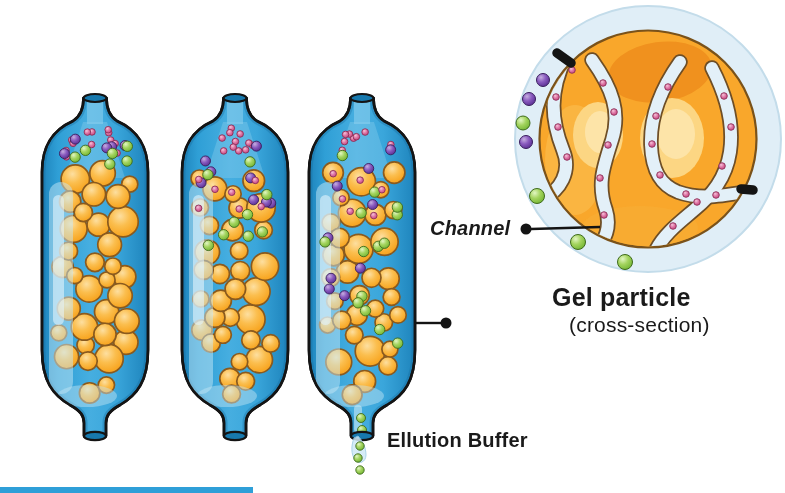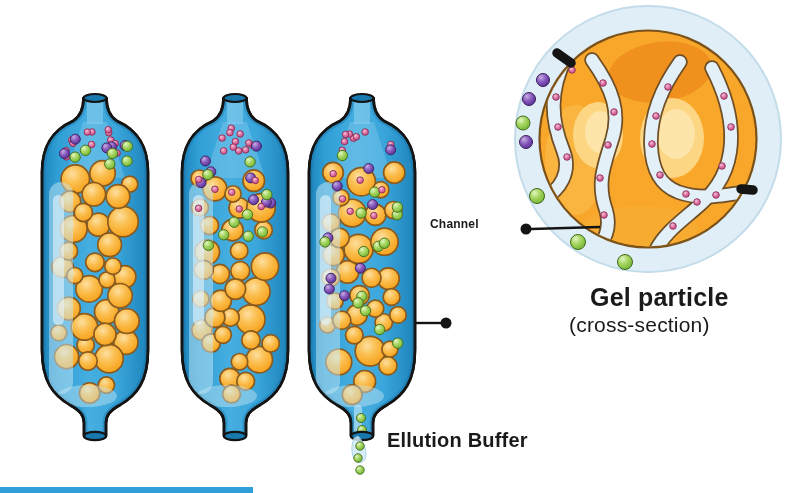--- a/index.html
+++ b/index.html
@@ -1,24 +1,24 @@
 <!DOCTYPE html>
 <html><head>
 <meta charset="utf-8">
 <style>
   html,body{margin:0;padding:0;background:#fff;}
   .stage{position:relative;width:785px;height:493px;background:#ffffff;overflow:hidden;
          font-family:"Liberation Sans",sans-serif;}
   .stage svg{position:absolute;left:0;top:0;}
   .lbl{position:absolute;color:#1a1a1a;white-space:nowrap;letter-spacing:.2px;}
   .lbl.b{font-weight:bold;}
-  .lbl-channel{left:430px;top:217px;font-size:12px;}
+  .lbl-channel{left:430px;top:217px;font-size:20px;font-style:italic;}
   .lbl-column{left:457px;top:311px;font-size:20px;}
   .lbl-ellution{left:387px;top:429px;font-size:20px;}
-  .lbl-gel{left:590px;top:283px;font-size:25px;text-align:right;}
+  .lbl-gel{left:552px;top:283px;font-size:25px;text-align:right;}
   .lbl-cross{left:569px;top:313px;font-size:21px;font-weight:normal;}
   .bottom-bar{position:absolute;left:0;top:487px;width:253px;height:6px;}
 </style>
 </head>
 <body>
 
 <div class="stage">
   <svg id="art" width="785" height="493" viewBox="0 0 785 493">
     <defs>
       <linearGradient id="colGrad" x1="0" y1="0" x2="1" y2="0">

